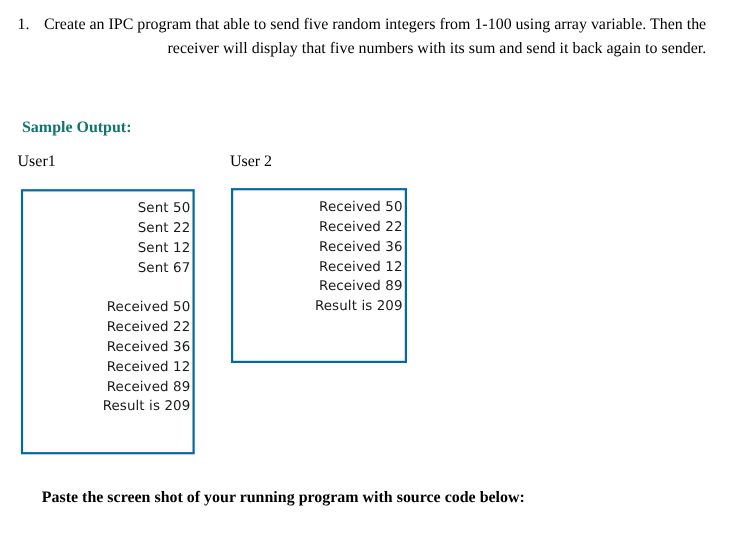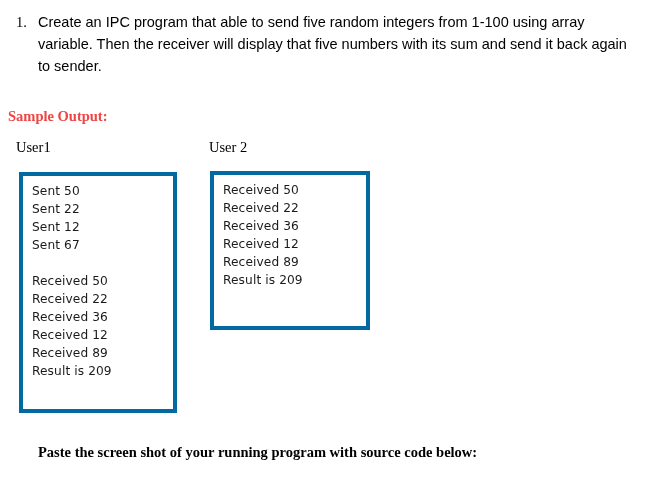--- a/index.html
+++ b/index.html
@@ -42,61 +42,62 @@
     position: absolute;
     left: 16px;
     top: 0;
     font-family: "Liberation Serif", "DejaVu Serif", serif;
     font-size: 14.5px;
     line-height: 22px;
     color: #000;
     white-space: nowrap;
   }
   .question-text {
-    font-family: Liberation Sans, sans-serif;
+    font-family: Liberation Serif, serif;
     font-size: 14.5px;
     line-height: 22px;
     color: #000;
     width: 604px;
-    text-align: left;
+    text-align: right;
   }
 
   
   .sample-output-heading {
     position: absolute;
-    left: 8px;
+    left: 20px;
     top: 107px;
     font-family: "Liberation Serif", "DejaVu Serif", serif;
     font-size: 14.5px;
     font-weight: bold;
     line-height: 18px;
-    color: #ef4444;
+    color: #0f766e;
     white-space: nowrap;
   }
 
   
   .user-label {
     position: absolute;
     font-family: "Liberation Serif", "DejaVu Serif", serif;
     font-size: 14.5px;
     line-height: 18px;
     color: #000;
     white-space: nowrap;
     text-align: center;
   }
   .user-label.left  { left: 16px;  top: 138px; }
   .user-label.right { left: 209px; top: 138px; }
 
   
   .console-box {
     position: absolute;
     box-sizing: border-box;
-    border: 4px solid #0369a1;
+    border: 2px solid #0369a1;
     background: #ffffff;
     overflow: hidden;
+    text-align: right;
   }
   .console-box.left {
     left: 19px;
     top: 172px;
     width: 158px;
     height: 241px;
   }
   .console-box.right {
     left: 210px;
     top: 171px;

